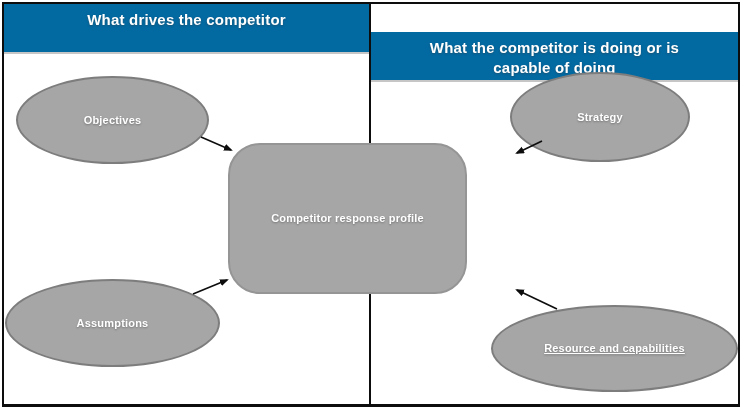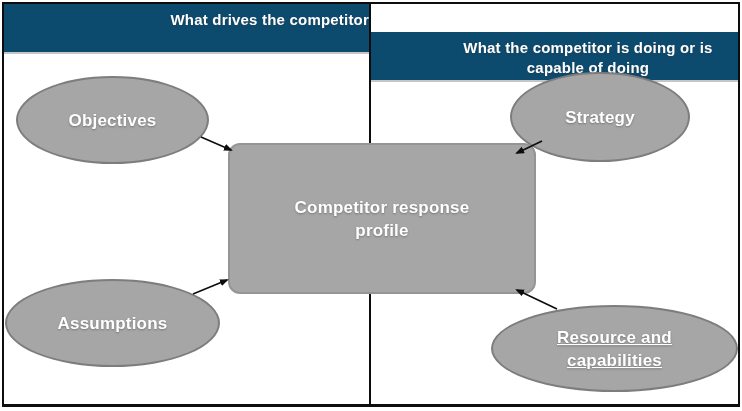--- a/index.html
+++ b/index.html
@@ -30,26 +30,26 @@
     top: 4px;
     width: 2px;
     height: 400px;
     background: #0d0d0d;
     z-index: 1;
   }
   .header {
     position: absolute;
     top: 4px;
     height: 50px;
-    background: #0c4a6e;
+    background: #0369a1;
     border-bottom: 2px solid #c6c6c6;
     box-sizing: border-box;
     display: flex;
     align-items: flex-start;
-    justify-content: flex-end;
+    justify-content: center;
     z-index: 2;
   }
   .header-left  { left: 4px;   width: 365px; }
   .header-right { left: 371px; width: 367px; margin-top: 28px; }
   .header span {
     display: block;
     padding-top: 6px;
     color: #ffffff;
     font-weight: bold;
     font-size: 15px;
@@ -65,38 +65,38 @@
     box-sizing: border-box;
     display: flex;
     align-items: center;
     justify-content: center;
     text-align: center;
     z-index: 2;
   }
   .node span {
     color: #ffffff;
     font-weight: bold;
-    font-size: 17px;
+    font-size: 11px;
     line-height: 23px;
     letter-spacing: 0.2px;
     text-shadow: 0 1px 2px rgba(60,60,60,0.45);
   }
   .ellipse {
     border: 2px solid #7d7d7d;
     border-radius: 50%;
   }
   .node-objectives  { left: 16px;  top: 76px;  width: 193px; height: 88px; }
   .node-strategy    { left: 510px; top: 72px;  width: 180px; height: 90px; }
   .node-assumptions { left: 5px;   top: 279px; width: 215px; height: 88px; }
   .node-resources   { left: 491px; top: 305px; width: 247px; height: 87px; }
   .node-resources span { max-width: 170px; text-decoration: underline; }
   .center-box {
-    left: 228px; top: 143px; width: 308px; height: 151px;
+    left: 228px; top: 143px; width: 239px; height: 151px;
     border: 2px solid #959595;
-    border-radius: 12px;
+    border-radius: 32px;
   }
   .center-box span { max-width: 232px; }
   .arrows {
     position: absolute;
     top: 0; left: 0;
     width: 742px;
     height: 411px;
     z-index: 3;
     pointer-events: none;
   }

